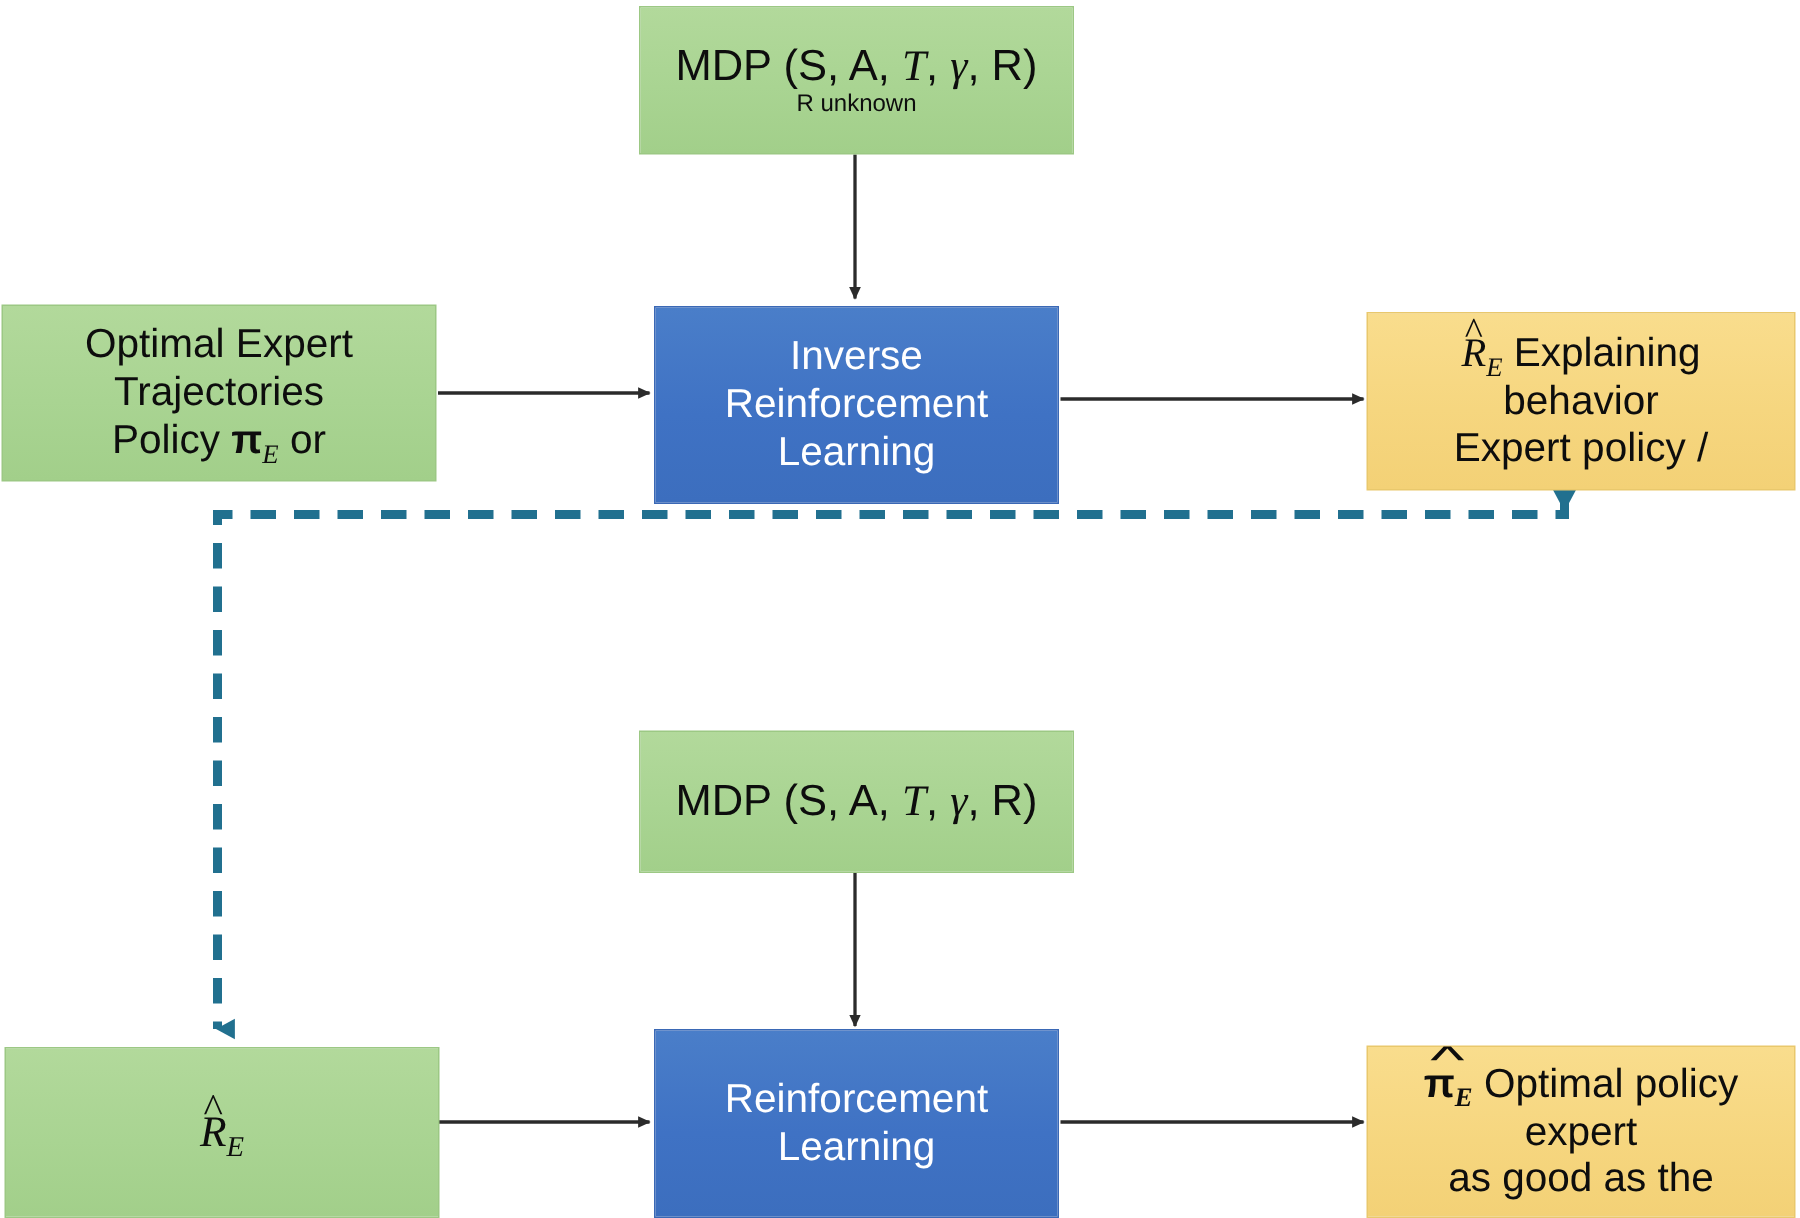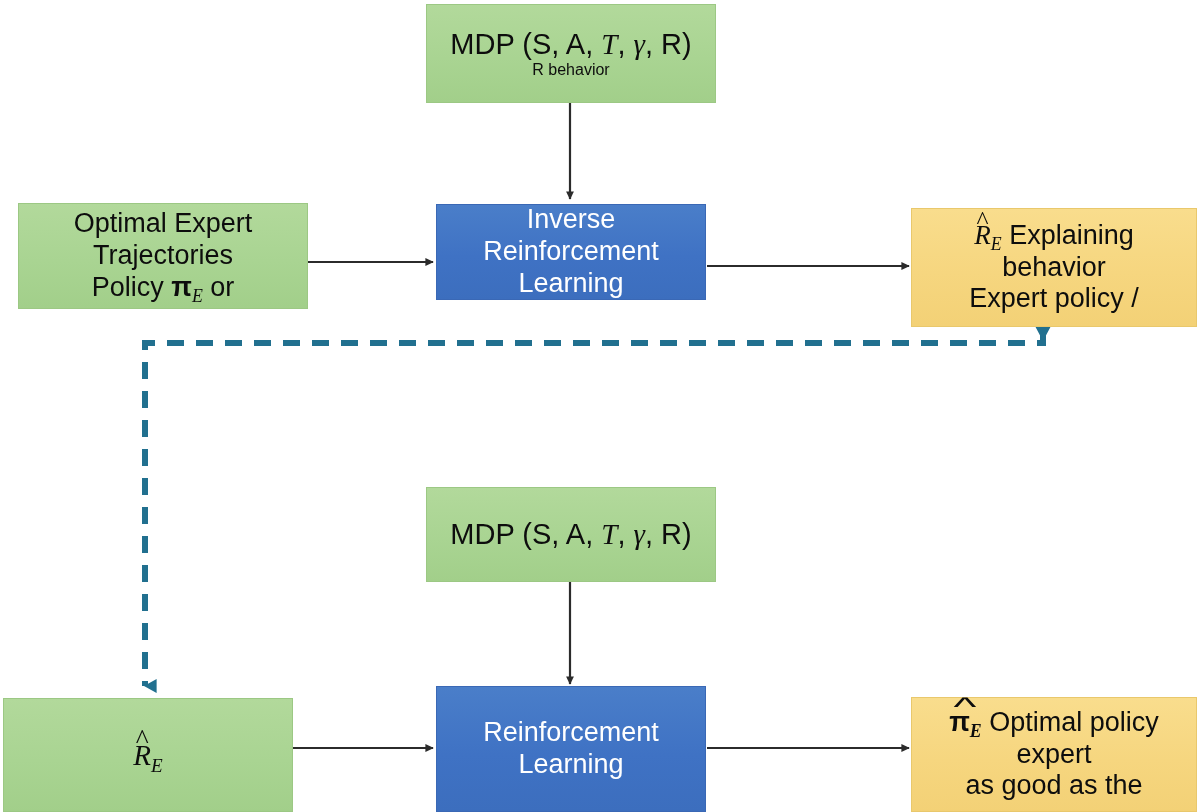--- a/index.html
+++ b/index.html
@@ -123,35 +123,35 @@
     <line x1="292" y1="748" x2="433" y2="748" stroke="#2b2b2b" stroke-width="2.2" marker-end="url(#arrowSolid)"></line>
 
     <line x1="707" y1="748" x2="909" y2="748" stroke="#2b2b2b" stroke-width="2.2" marker-end="url(#arrowSolid)"></line>
   </svg>
 
   <div class="node green" style="left:426px; top:4px; width:290px; height:99px;">
     <div class="inner">
       <div class="t-big">
         <span>MDP (S, A, </span><span class="mathit">T</span><span>, </span><span class="mathit">γ</span><span>, R)</span>
       </div>
-      <div class="t-small">R behavior</div>
+      <div class="t-small">R unknown</div>
     </div>
   </div>
 
-  <div class="node green" style="left:18px; top:203px; width:290px; height:106px;align-items:center;">
+  <div class="node green" style="left:1px; top:203px; width:290px; height:118px;align-items:center;">
     <div class="inner t-mid">
       <div>Optimal Expert</div>
       <div>Trajectories</div>
       <div>
         <span>Policy </span><span style="font-weight:bold;">π</span><span class="mathsub">E</span><span> or</span>
       </div>
     </div>
   </div>
 
-  <div class="node blue" style="left:436px; top:204px; width:270px; height:96px;">
+  <div class="node blue" style="left:436px; top:204px; width:270px; height:132px;">
     <div class="inner t-mid">
       <div>Inverse</div>
       <div>Reinforcement</div>
       <div>Learning</div>
     </div>
   </div>
 
   <div class="node yellow" style="left:911px; top:208px; width:286px; height:119px;">
     <div class="inner t-mid">
       <div>

